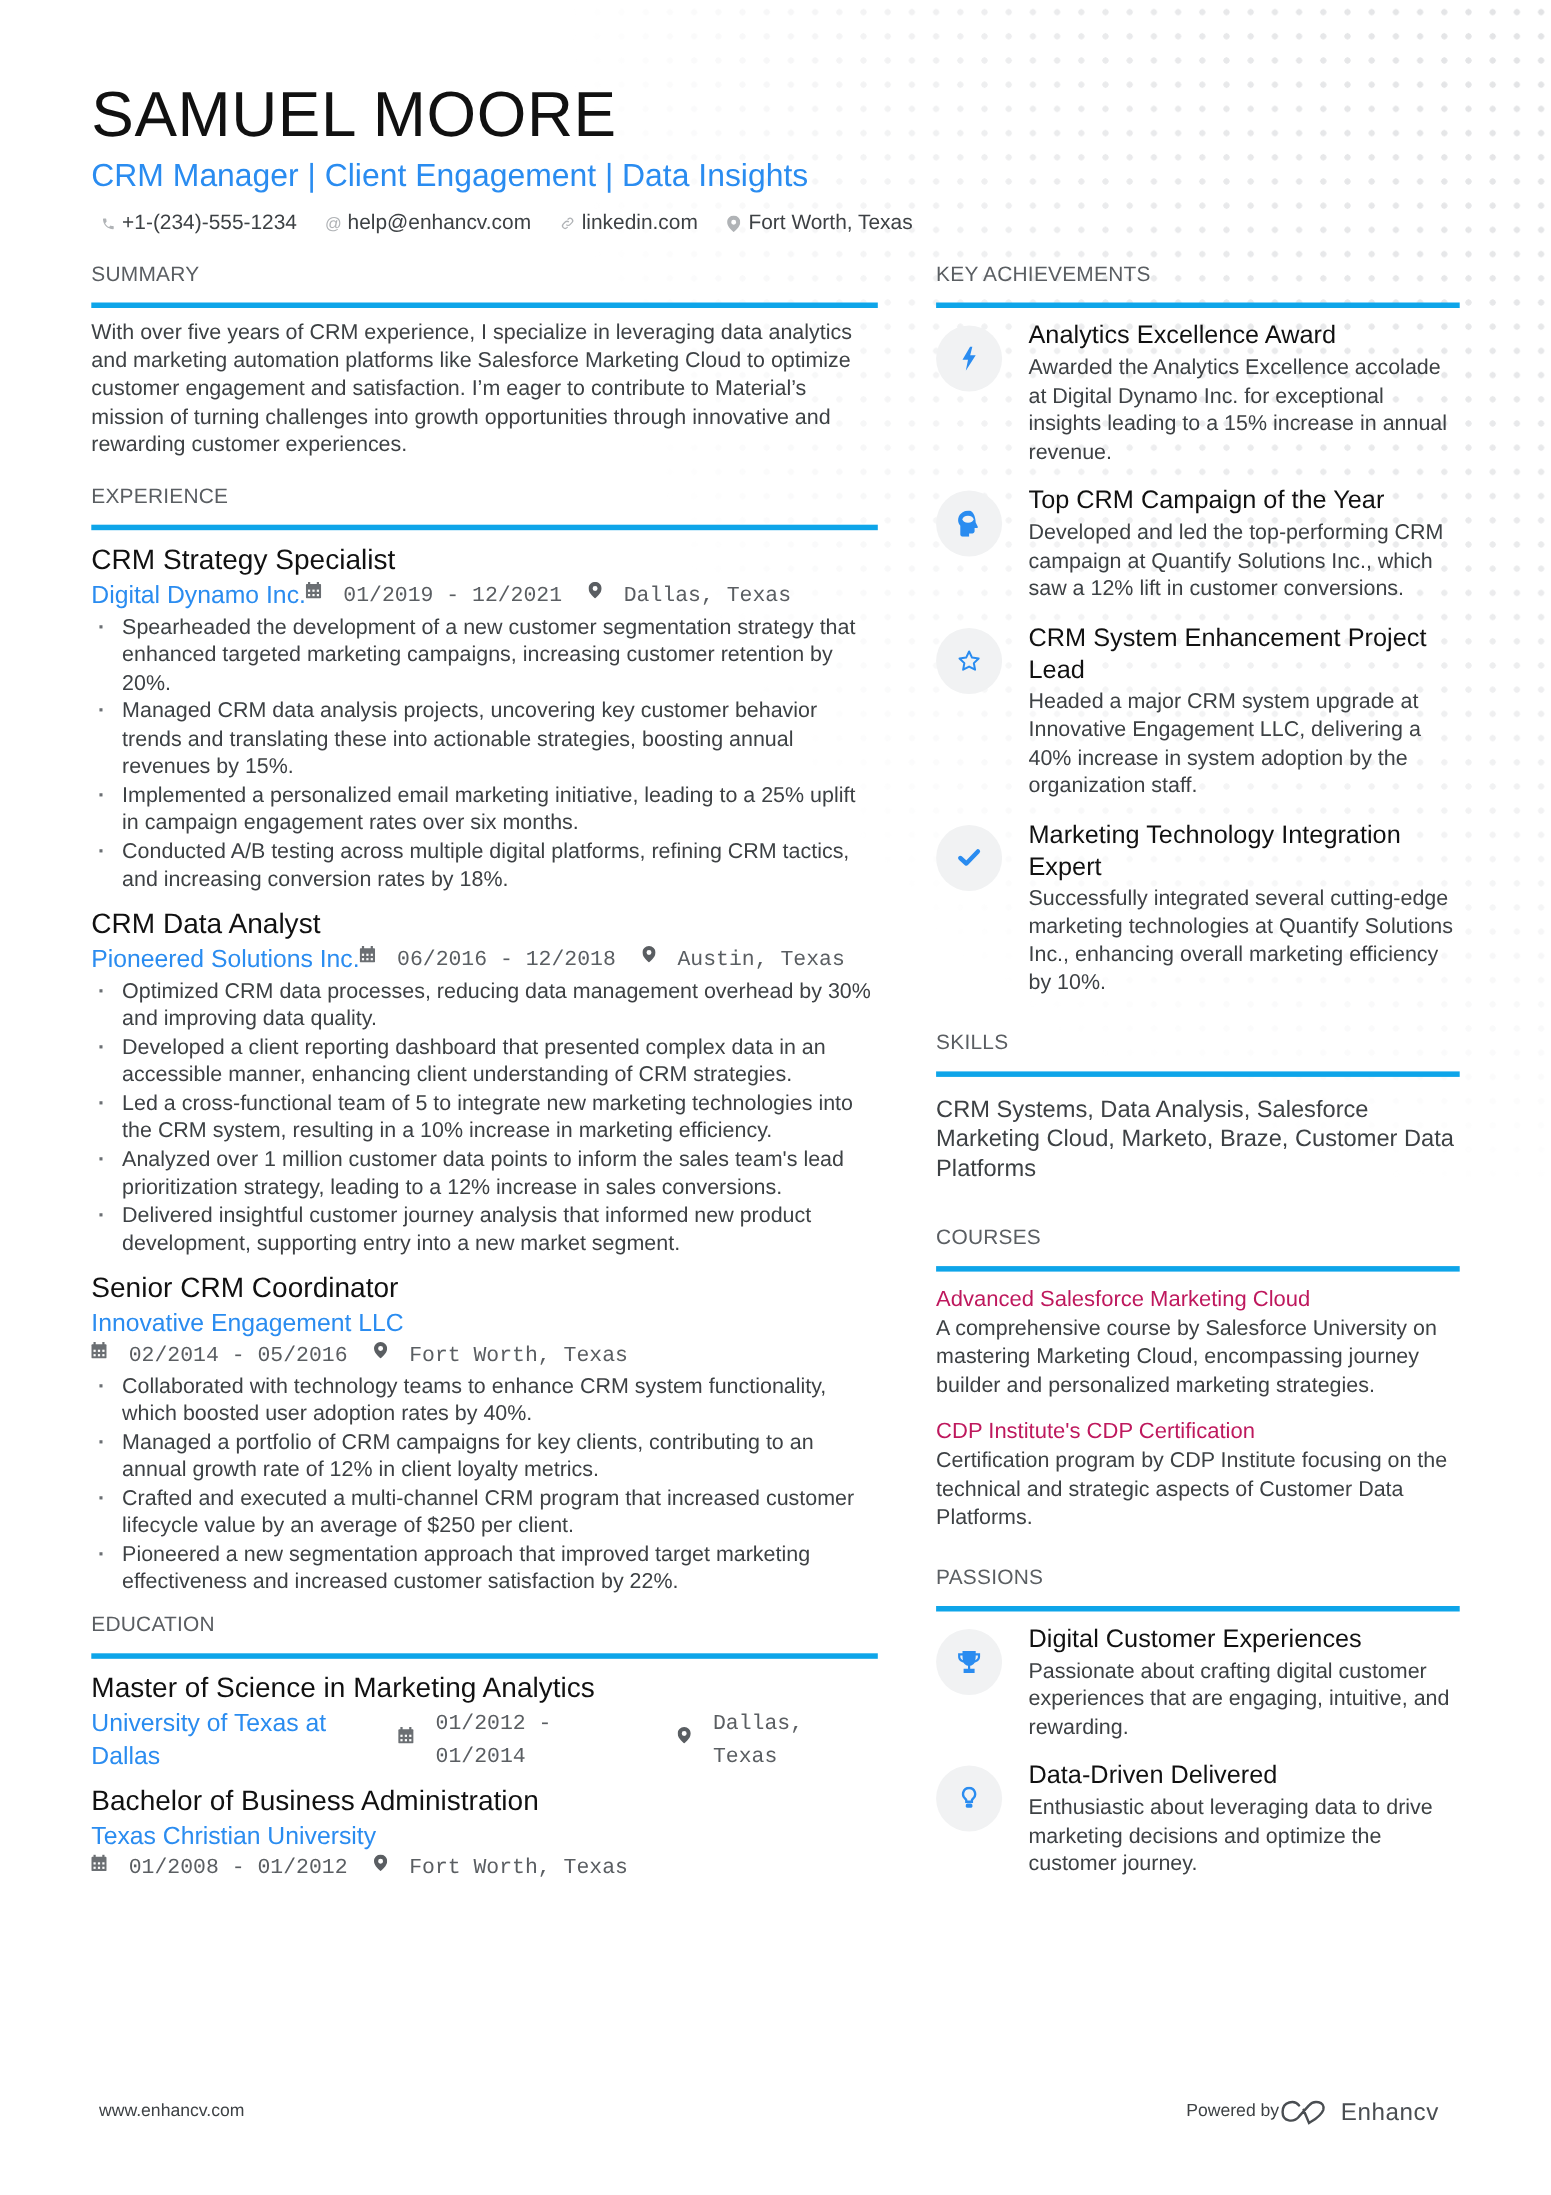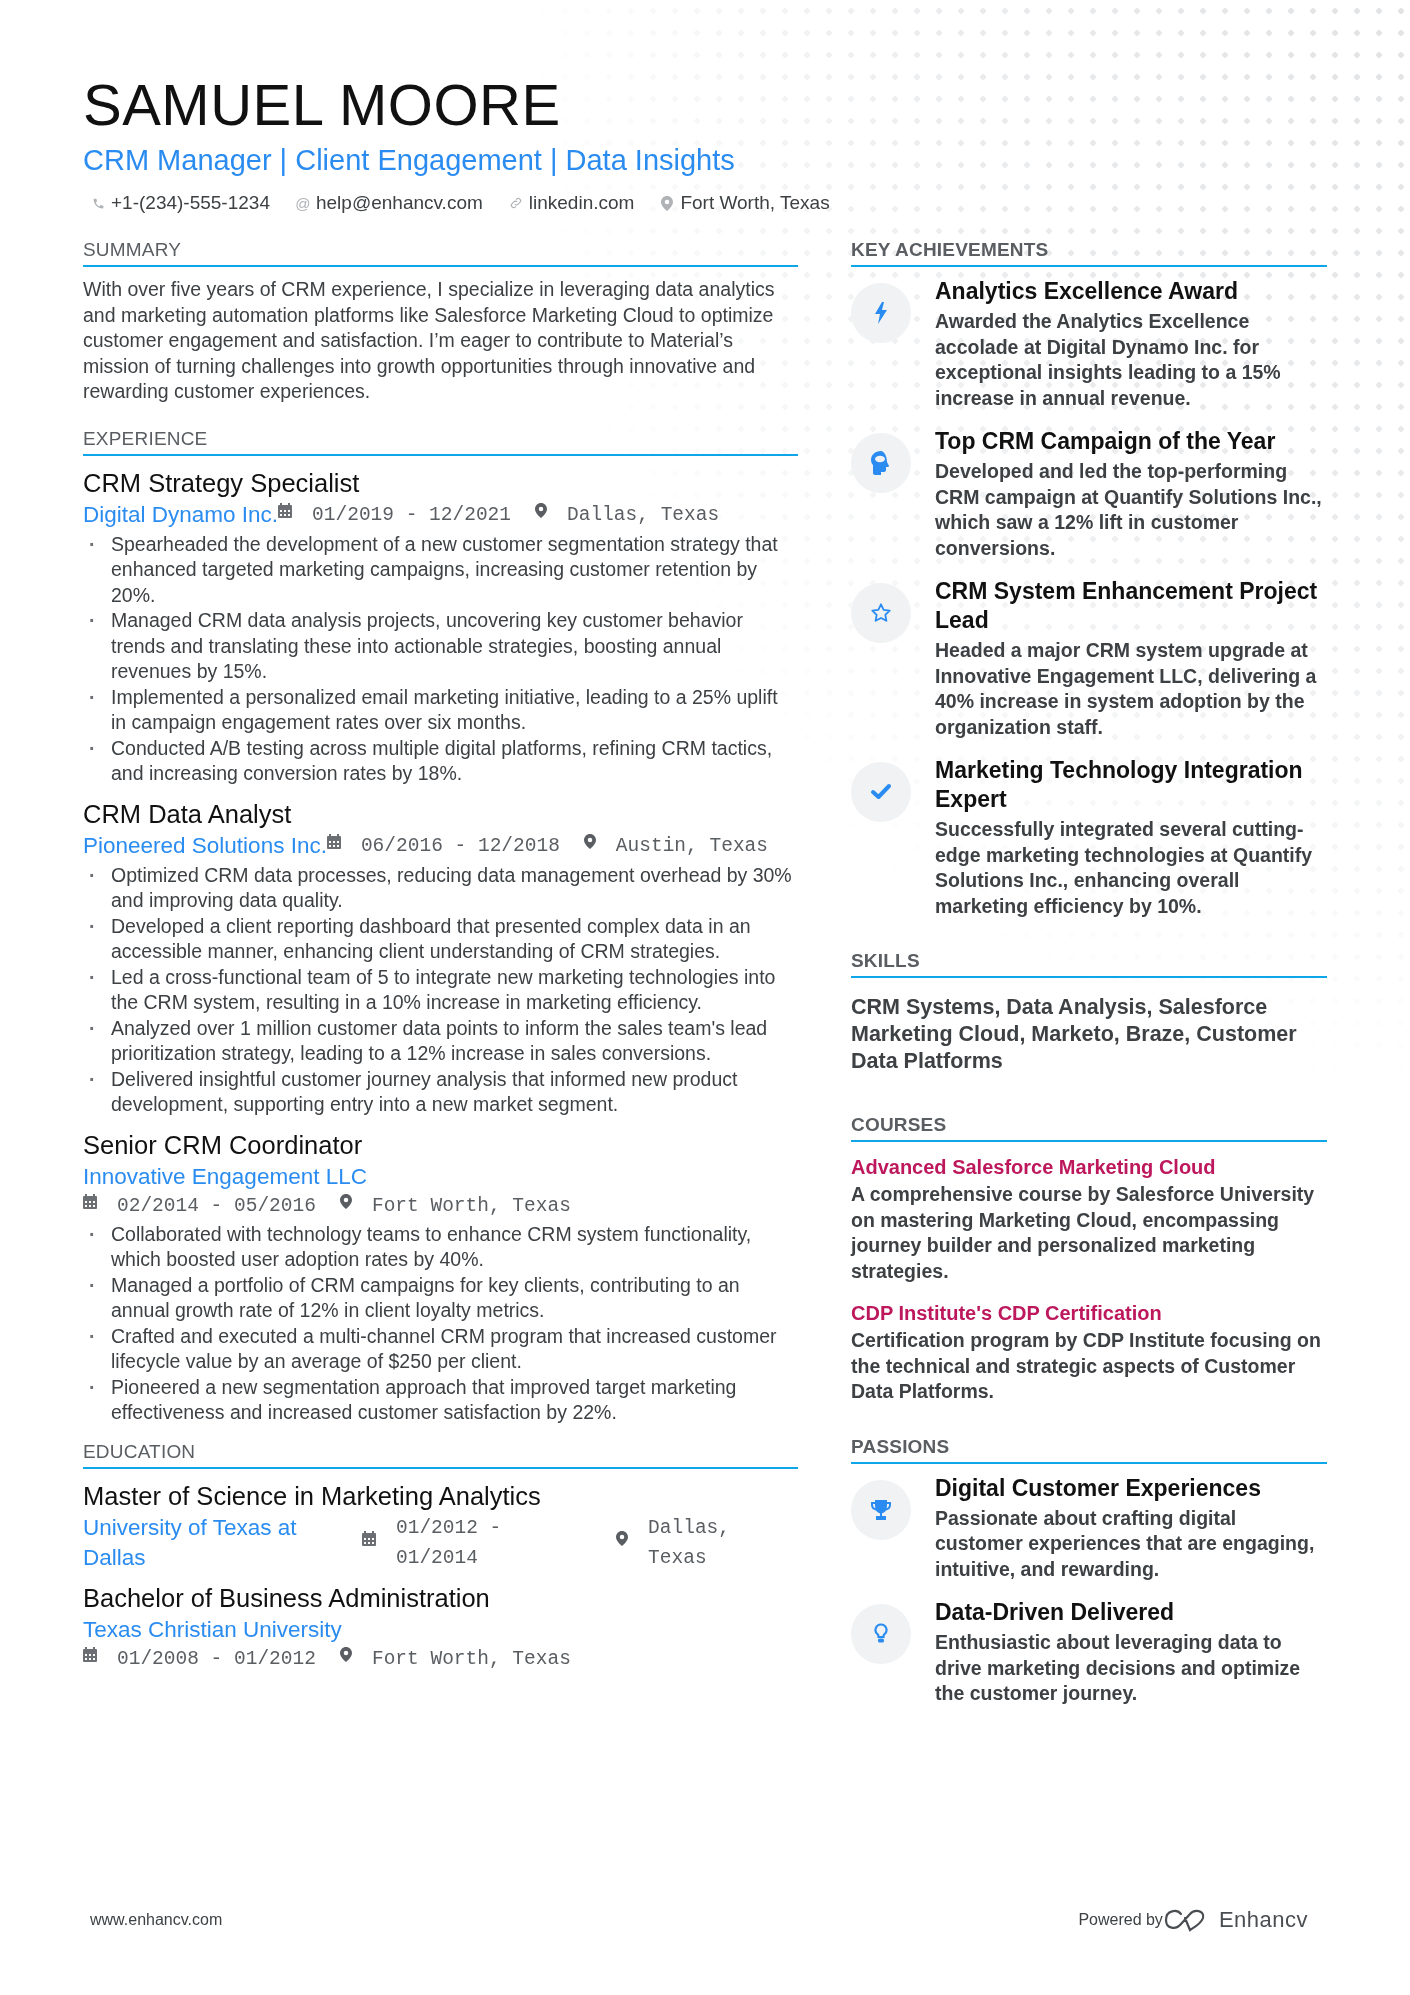--- a/index.html
+++ b/index.html
@@ -21,25 +21,25 @@
   .page { position: relative; z-index: 1; padding: 70px 0 0 83px; }
 
   .name { font-size: 58px; line-height: 70px; color: #111; letter-spacing: 0.5px; font-weight: 400; }
   .headline { font-size: 29px; color: #2a8cf0; line-height: 36px; margin-top: 2px; }
   .contacts { display: flex; gap: 26px; margin-top: 14px; font-size: 19px; color: #3d4144; padding-left: 8px; }
   .contact { display: flex; align-items: center; gap: 6px; }
   .contact .ic { color: #b0b3b6; font-size: 15px; width: 14px; display: inline-flex; justify-content: center; }
 
   .cols { display: flex; margin-top: 24px; }
   .left { width: 715px; }
-  .right { width: 476px; margin-left: 53px; font-weight: bold; }
+  .right { width: 476px; margin-left: 53px; }
 
   .sec-title {
     font-size: 19px; color: #5a5e62; text-transform: uppercase; letter-spacing: 0.2px;
-    border-bottom: 2px solid #0ea5e9; padding-bottom: 3px; margin-bottom: 10px; line-height: 24px;
+    border-bottom: 5px solid #0ea5e9; padding-bottom: 13px; margin-bottom: 10px; line-height: 24px;
   }
   .sec { margin-bottom: 22px; }
   .para { font-size: 19.5px; line-height: 25.5px; color: #3d4144; }
 
   .job { margin-bottom: 10px; }
   .job-title { font-size: 25.5px; color: #111; line-height: 34px; margin-top: 8px; }
   .job-meta { display: flex; align-items: center; line-height: 30px; }
   .company { font-size: 22.5px; color: #2a8cf0; }
   .meta-right { display: flex; gap: 24px; font-size: 19.5px; color: #5a5e62; }
   .meta-item { display: flex; align-items: center; gap: 20px; font-family: Liberation Mono, monospace; }

